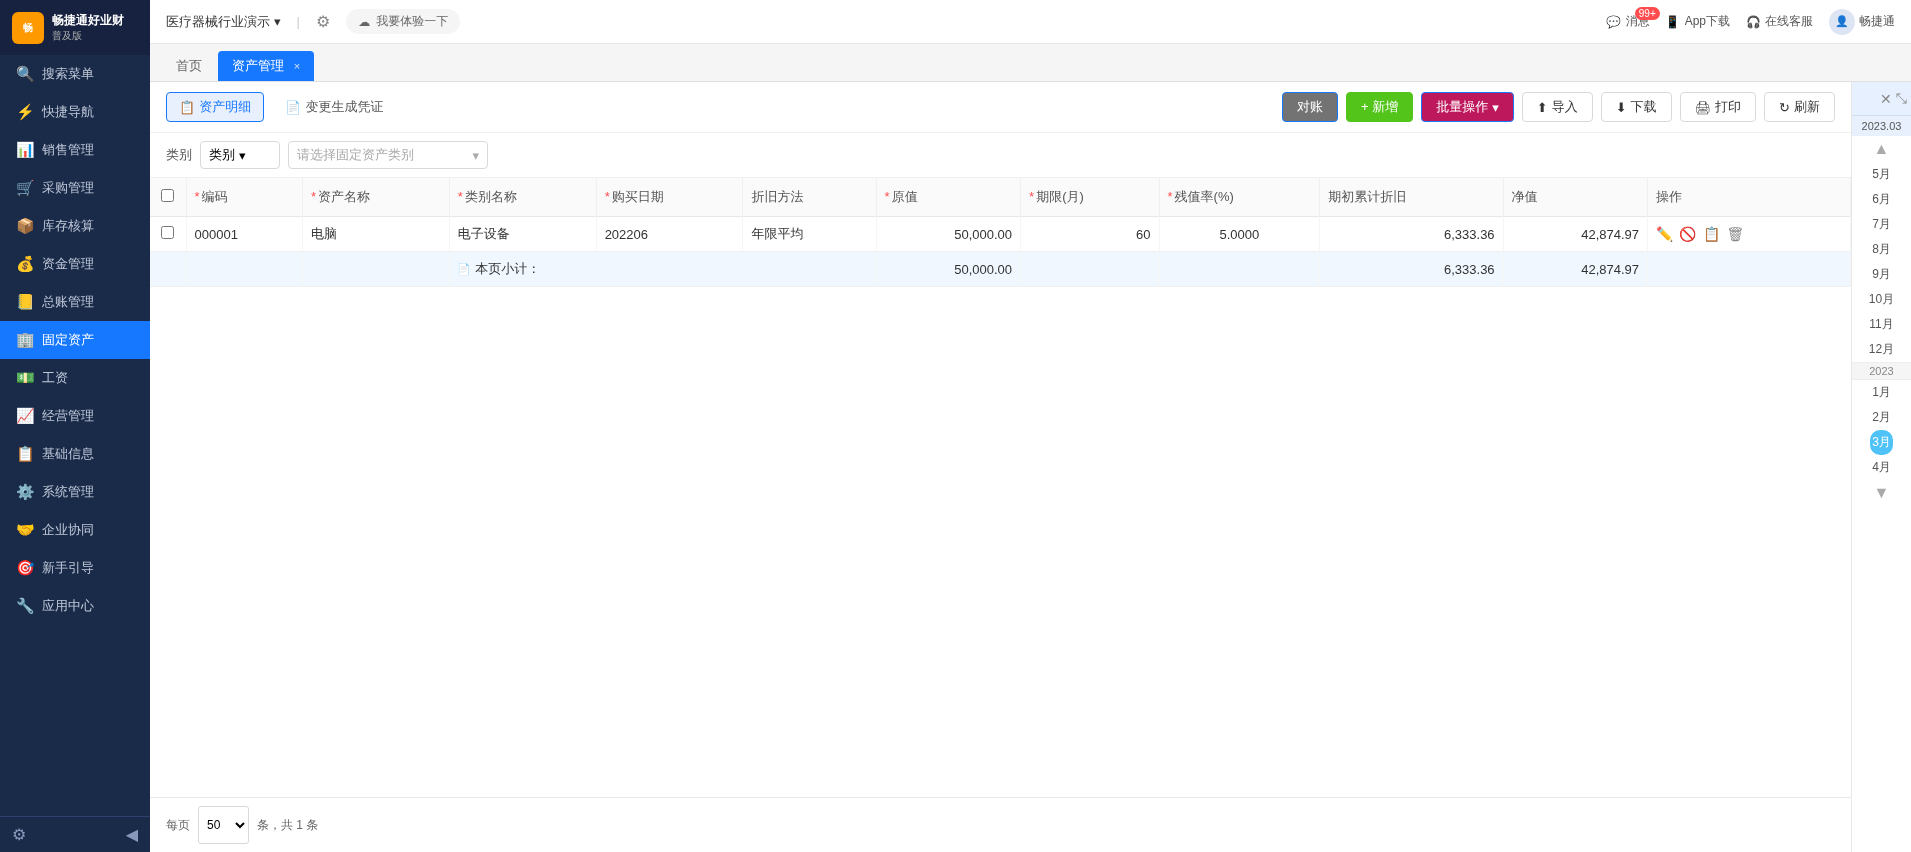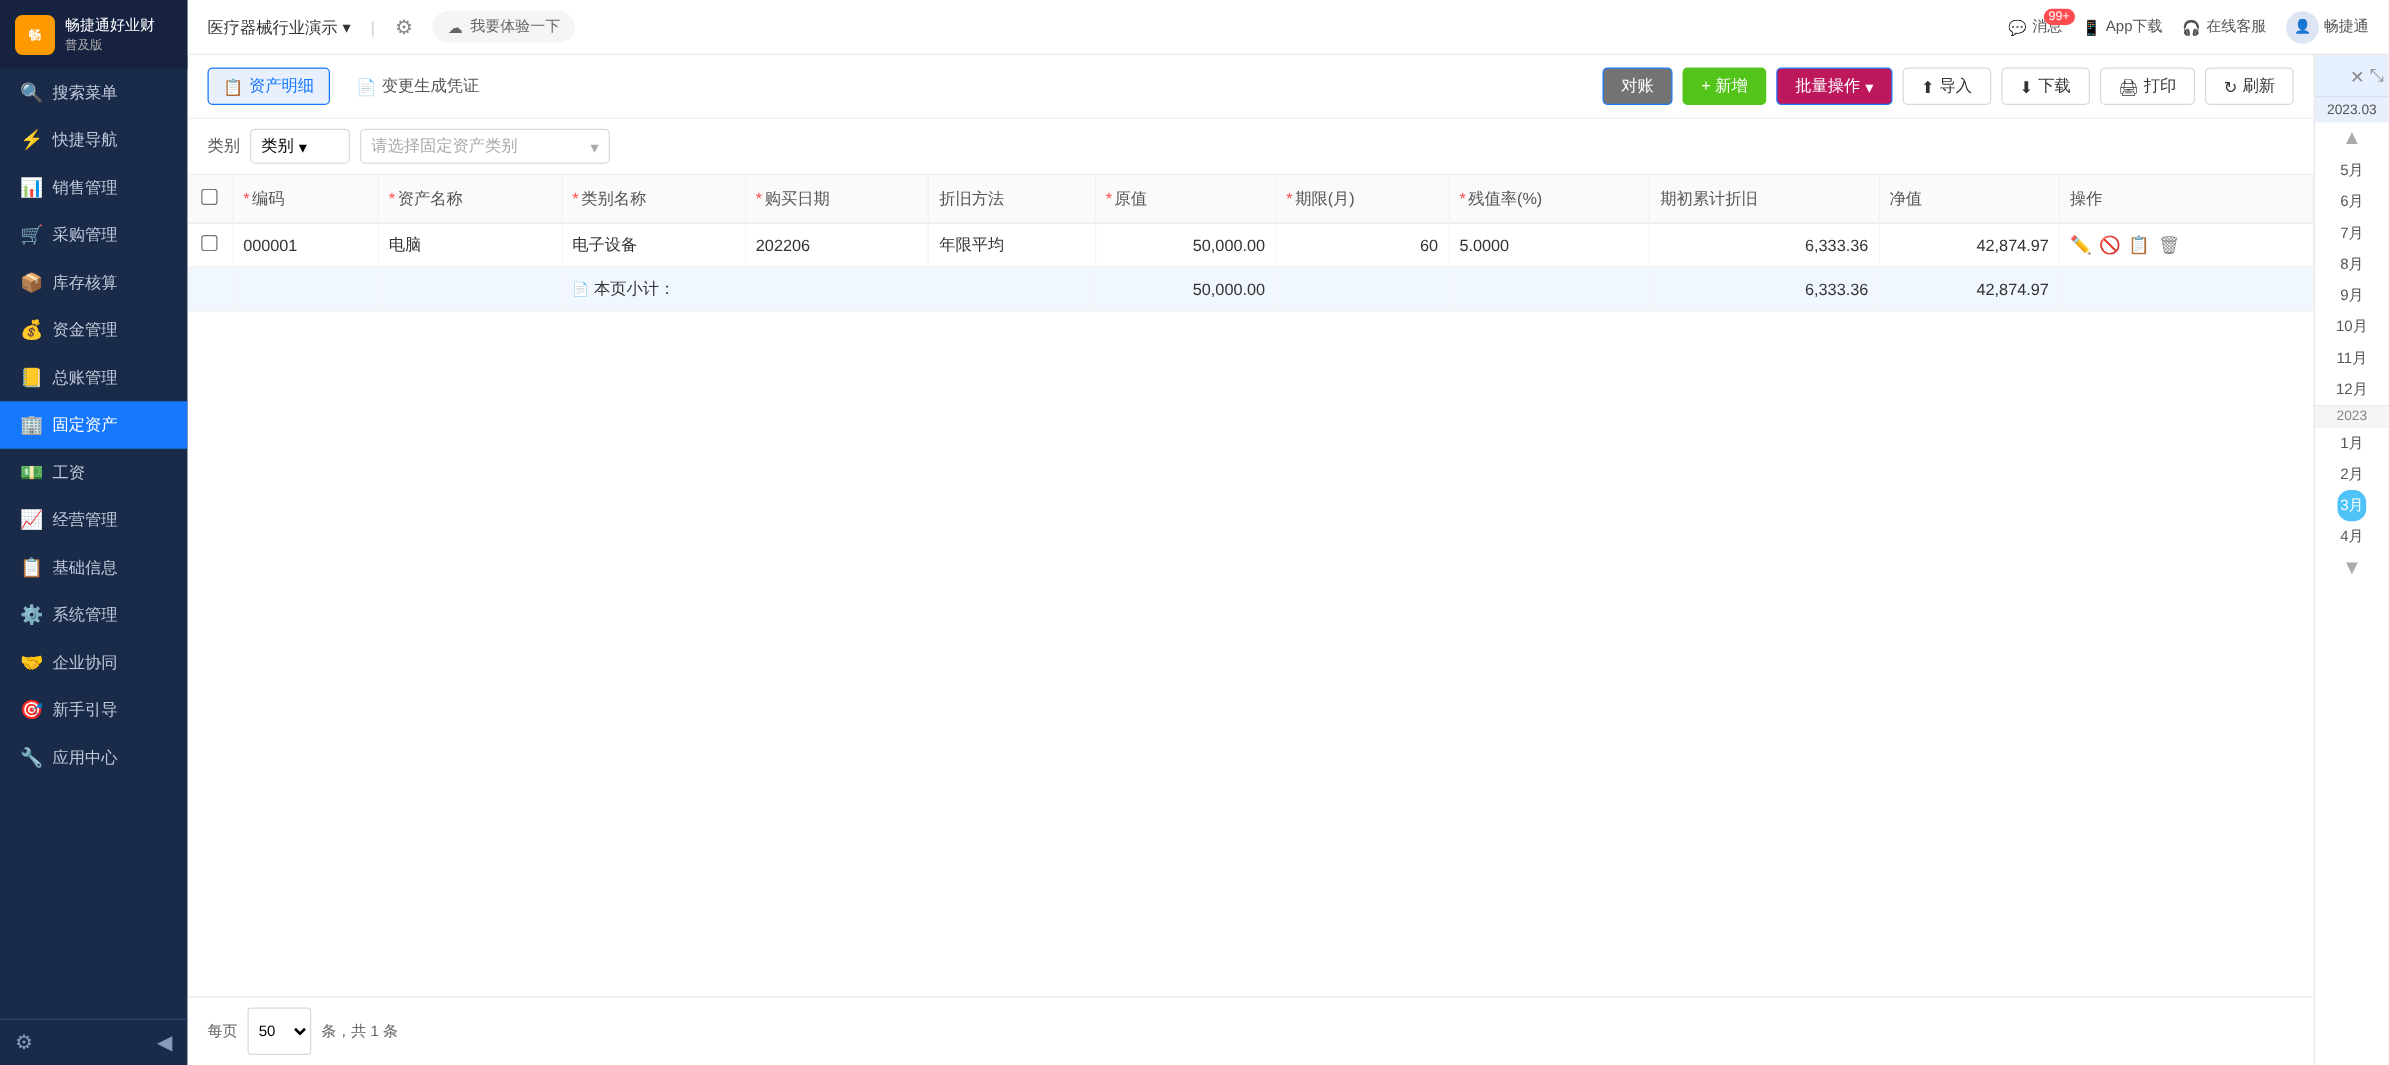--- a/index.html
+++ b/index.html
@@ -263,21 +263,21 @@
     #table-wrap::-webkit-scrollbar { height: 8px; width: 8px; }
     #table-wrap::-webkit-scrollbar-thumb { background: #ccc; border-radius: 4px; }
   </style>
 </head>
 <body>
 
 <div id="sidebar">
   <div id="sidebar-logo">
     <div class="logo-icon">畅</div>
     <div>
-      <div style="font-size:12px;color:#fff;font-weight:normal;">畅捷通好业财</div>
+      <div style="font-size:12px;color:#fff;font-weight:bold;">畅捷通好业财</div>
       <div style="font-size:10px;color:#aaa;">普及版</div>
     </div>
   </div>
   <div class="sidebar-scroll">
 
   <div class="sidebar-item">
         <span class="si-icon">🔍</span>
         <span>搜索菜单</span>
       </div>
       <div class="sidebar-item">
@@ -370,20 +370,29 @@
         <span>🎧</span>
         <span>在线客服</span>
       </div>
       <div class="tb-right-item">
         <div class="tb-avatar">👤</div>
         <span>畅捷通</span>
       </div>
     </div>
   </div>
 
+  <div id="page-tabs">
+    <div class="tab-item">
+      <span>首页</span>
+    </div>
+    <div class="tab-item active">
+      <span>资产管理</span>
+      <span class="tab-close">×</span>
+    </div>
+  </div>
 
   <div id="content-wrapper">
 
     <div id="main-panel">
 
       <div id="toolbar">
         <div class="tab-btn active">
           <span style="color:#1677ff;">📋</span>
           <span>资产明细</span>
         </div>
@@ -454,21 +463,21 @@
     <td class="check-col">
       <input type="checkbox" style="">
     </td>
     <td>000001</td>
     <td>电脑</td>
     <td>电子设备</td>
     <td>202206</td>
     <td>年限平均</td>
     <td style="text-align:right;">50,000.00</td>
     <td style="text-align:right;">60</td>
-    <td style="text-align:left;">5.0000</td>
+    <td style="text-align:center;">5.0000</td>
     <td style="text-align:right;">6,333.36</td>
     <td style="text-align:right;">42,874.97</td>
     <td>
       <div class="action-icons">
         <span class="action-icon" title="编辑">✏️</span>
         <span class="action-icon" title="停用">🚫</span>
         <span class="action-icon" title="复制">📋</span>
         <span class="action-icon" title="删除">🗑</span>
       </div>
     </td>

